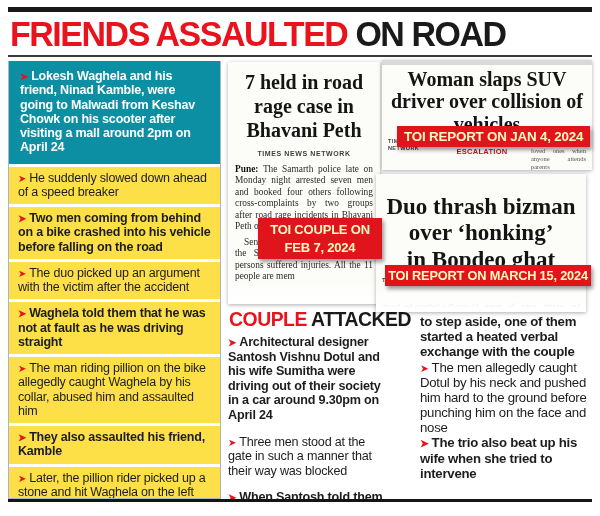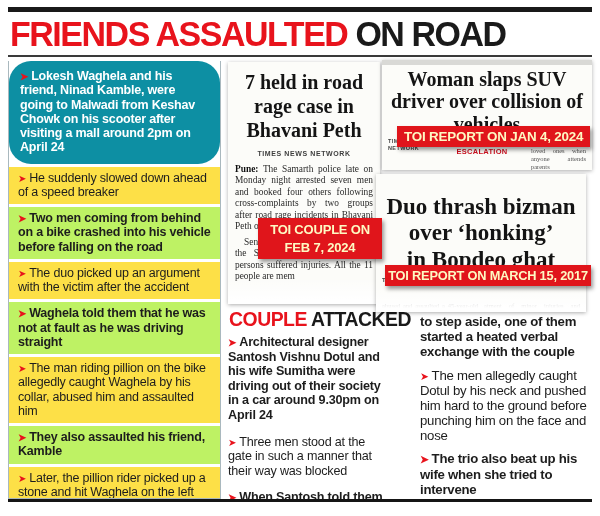--- a/index.html
+++ b/index.html
@@ -21,23 +21,23 @@
 
   
   .leftpanel {
     position:absolute; left:8px; top:61px; width:213px; height:438px;
     border:1px solid #a9b8be; border-top:none; background:#fff;
     display:flex; flex-direction:column; gap:3px; overflow:hidden;
   }
   .band { padding:4px 9px 5px 9px; font-size:12.5px; line-height:1.14;
           letter-spacing:-0.2px; color:#1d1d1d; }
   .band.bold { font-weight:bold; }
-  .band.teal { background:#0d8fa3; color:#ffffff; font-weight:bold; padding:8px 9px 9px 11px;border-radius:22px; }
+  .band.teal { background:#0d8fa3; color:#ffffff; font-weight:bold; padding:8px 9px 9px 11px; }
   .band.lt { background:#fde047; }
-  .band.dk { background:#bef264; }
+  .band.dk { background:#fde047; }
   .arrow { color:#e8131c; font-size:0.8em; margin-right:3px; font-style:normal; }
 
   
   .clip { position:absolute; background:#fcfcf9; box-shadow:0 1px 4px rgba(0,0,0,0.32); overflow:hidden; }
   .clip-hed { font-family:"Liberation Serif", serif; font-weight:bold; color:#141414; text-align:center; }
   .byline { font-size:7px; letter-spacing:0.6px; text-align:center; color:#3e3e3e;
             font-weight:bold; text-transform:uppercase; font-family:"Liberation Sans",sans-serif; }
   .npbody { font-family:"Liberation Serif", serif; font-size:9.4px; line-height:1.22;
             text-align:justify; color:#2a2a2a; padding:0 7px; }
   .npbody b { color:#111; }
@@ -62,21 +62,21 @@
   .couple-hed { position:absolute; left:229px; top:308px; font-size:20px; font-weight:bold;
                 letter-spacing:-0.5px; transform:scaleX(0.97); transform-origin:left top;
                 white-space:nowrap; color:#1a1a1a; }
   .mid-bullets { position:absolute; left:228px; top:335px; width:156px;
                  display:flex; flex-direction:column; gap:12px; }
   .mid-bullets .item { font-size:12.6px; line-height:1.16; letter-spacing:-0.2px; color:#1d1d1d; }
   .mid-bullets .item.bold { font-weight:bold; }
 
   
   .right-block { position:absolute; left:420px; top:314px; width:176px;
-                 display:flex; flex-direction:column; gap:8px; }
+                 display:flex; flex-direction:column; }
   .right-block .item { font-size:13.2px; line-height:1.15; letter-spacing:-0.25px; color:#1d1d1d; }
   .right-block .item.bold { font-weight:bold; }
 
   .tinyrow { display:flex; justify-content:space-between; align-items:flex-start; padding:0 6px; }
   .twocol { display:flex; gap:6px; padding:0 6px; }
   .twocol > div { flex:1; }
 </style>
 </head>
 <body>
 
@@ -174,21 +174,21 @@
       <span class="tiny">did not report the incident to</span>
     </div>
     <div class="twocol" style="margin-top:16px;">
       <div class="tiny">abused and assaulted a 45-year-old cloth merchant, Ra</div>
       <div class="tiny">atment of minor injuries and recalled to the appeal</div>
     </div>
     <div class="fade"></div>
   </div>
 
   <div class="banner banner-mar">
-    <span>TOI REPORT ON MARCH 15, 2017</span>
+    <span>TOI REPORT ON MARCH 15, 2024</span>
   </div>
 
   <div class="right-block">
     <div class="item bold">to step aside, one of them started a heated verbal exchange with the couple</div>
     <div class="item">
       <span class="arrow">➤</span><span>The men allegedly caught Dotul by his neck and pushed him hard to the ground before punching him on the face and nose</span>
     </div>
     <div class="item bold">
       <span class="arrow">➤</span><span>The trio also beat up his wife when she tried to intervene</span>
     </div>

